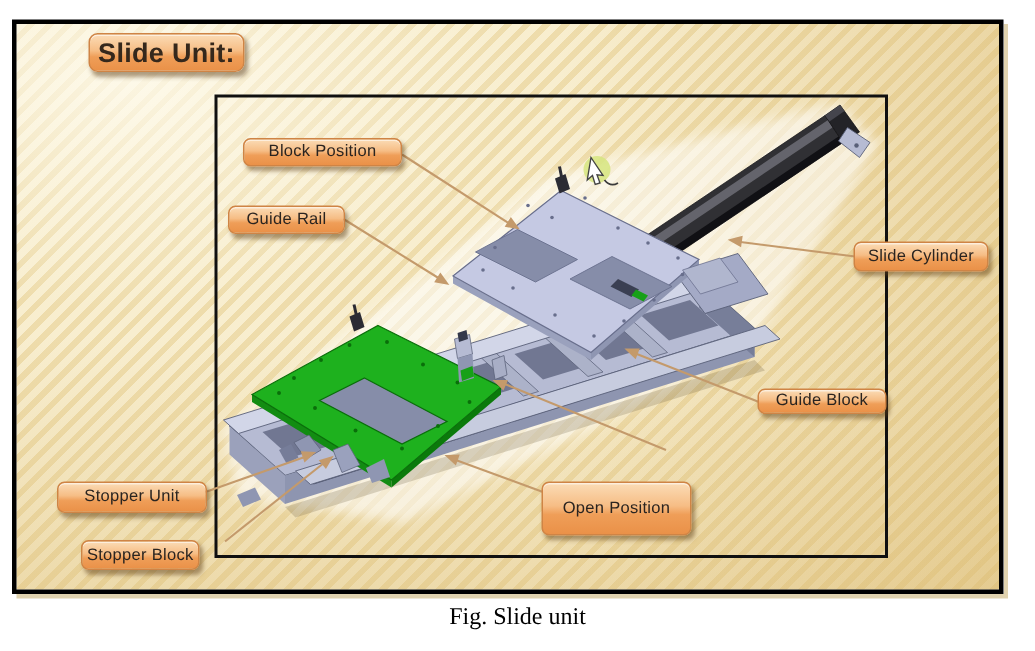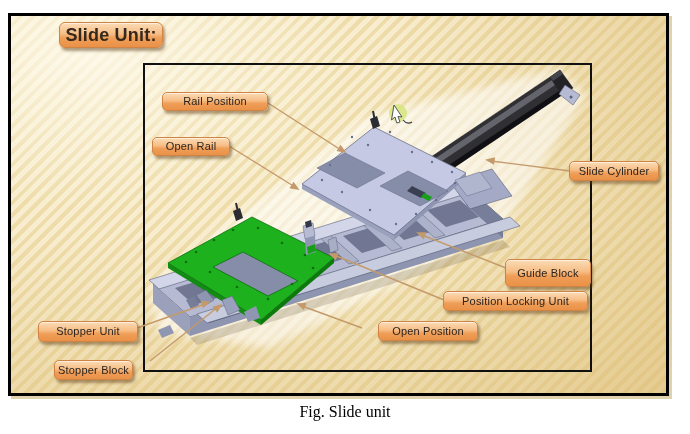--- a/index.html
+++ b/index.html
@@ -32,23 +32,23 @@
     background:linear-gradient(180deg,#fbdcb6 0%,#f6bd85 45%,#ef9e58 62%,#ea9148 100%);
     border:1px solid #cf8445;border-radius:5px;
     box-shadow:2px 3px 3px rgba(96,64,24,.5), inset 0 1px 0 rgba(255,255,255,.55);
     white-space:nowrap;
   }
   .title-chip{font-size:18px;font-weight:600;color:#35281c;border-radius:6px;}
   .lbl-title{left:59px;top:22px;width:104px;height:26px;}
   .lbl-close{left:162px;top:92px;width:106px;height:19px;}
   .lbl-rail{left:152px;top:137px;width:78px;height:19px;}
   .lbl-cyl{left:569px;top:161px;width:90px;height:20px;}
-  .lbl-gblock{left:505px;top:259px;width:86px;height:28px;}
+  .lbl-gblock{left:505px;top:259px;width:86px;height:17px;}
   .lbl-poslock{left:443px;top:291px;width:145px;height:20px;}
-  .lbl-open{left:378px;top:321px;width:100px;height:20px;}
+  .lbl-open{left:361px;top:321px;width:100px;height:36px;}
   .lbl-sensor{left:38px;top:321px;width:100px;height:21px;}
   .lbl-stopper{left:54px;top:360px;width:79px;height:20px;}
   .caption{
     position:absolute;left:0;right:0;top:403px;text-align:center;
     font-family:"Liberation Serif",serif;font-size:16px;color:#000;
   }
 </style>
 </head>
 <body>
 
@@ -206,23 +206,22 @@
       <line x1="362" y1="328" x2="302" y2="306"></line>
       <polygon points="298,304 305.5,303.7 303.6,309.1"></polygon>
       <line x1="137" y1="328" x2="205" y2="304"></line>
       <polygon points="209,302 203.3,307.1 201.5,301.6"></polygon>
       <line x1="150" y1="361" x2="218" y2="307"></line>
       <polygon points="221,305 217.2,311.5 213.7,307.2"></polygon>
     </g>
   </svg>
 
   <div class="callout title-chip lbl-title">Slide Unit:</div>
-  <div class="callout lbl-close">Rail Position</div>
-  <div class="callout lbl-rail">Open Rail</div>
+  <div class="callout lbl-close">Block Position</div>
+  <div class="callout lbl-rail">Guide Rail</div>
   <div class="callout lbl-cyl">Slide Cylinder</div>
   <div class="callout lbl-gblock">Guide Block</div>
-  <div class="callout lbl-poslock">Position Locking Unit</div>
   <div class="callout lbl-open">Open Position</div>
   <div class="callout lbl-sensor">Stopper Unit</div>
   <div class="callout lbl-stopper">Stopper Block</div>
 
   <div class="caption">Fig. Slide unit</div>
 </div>
 
 </body></html>

